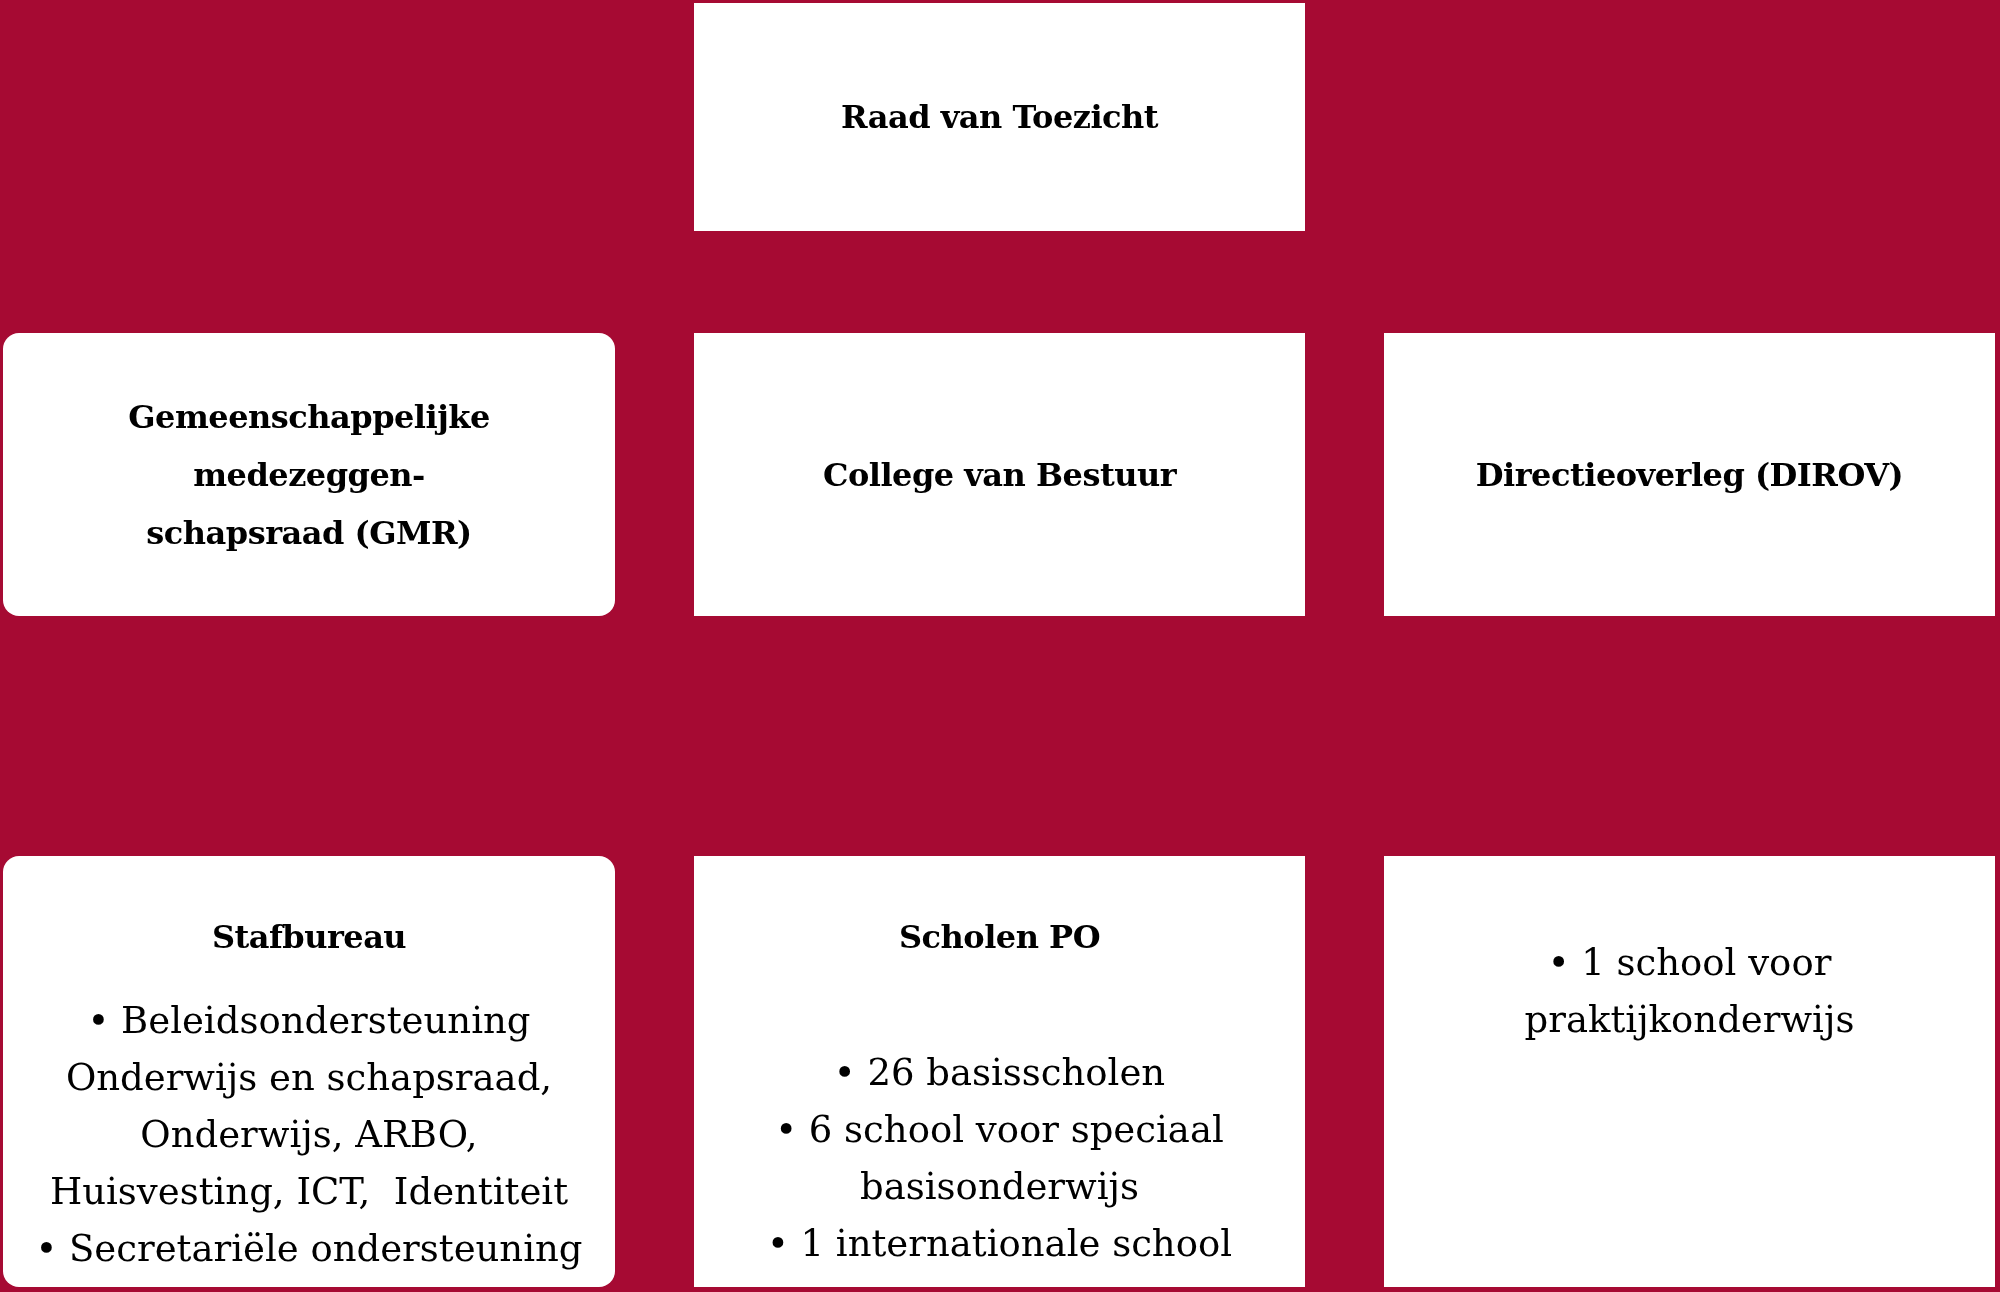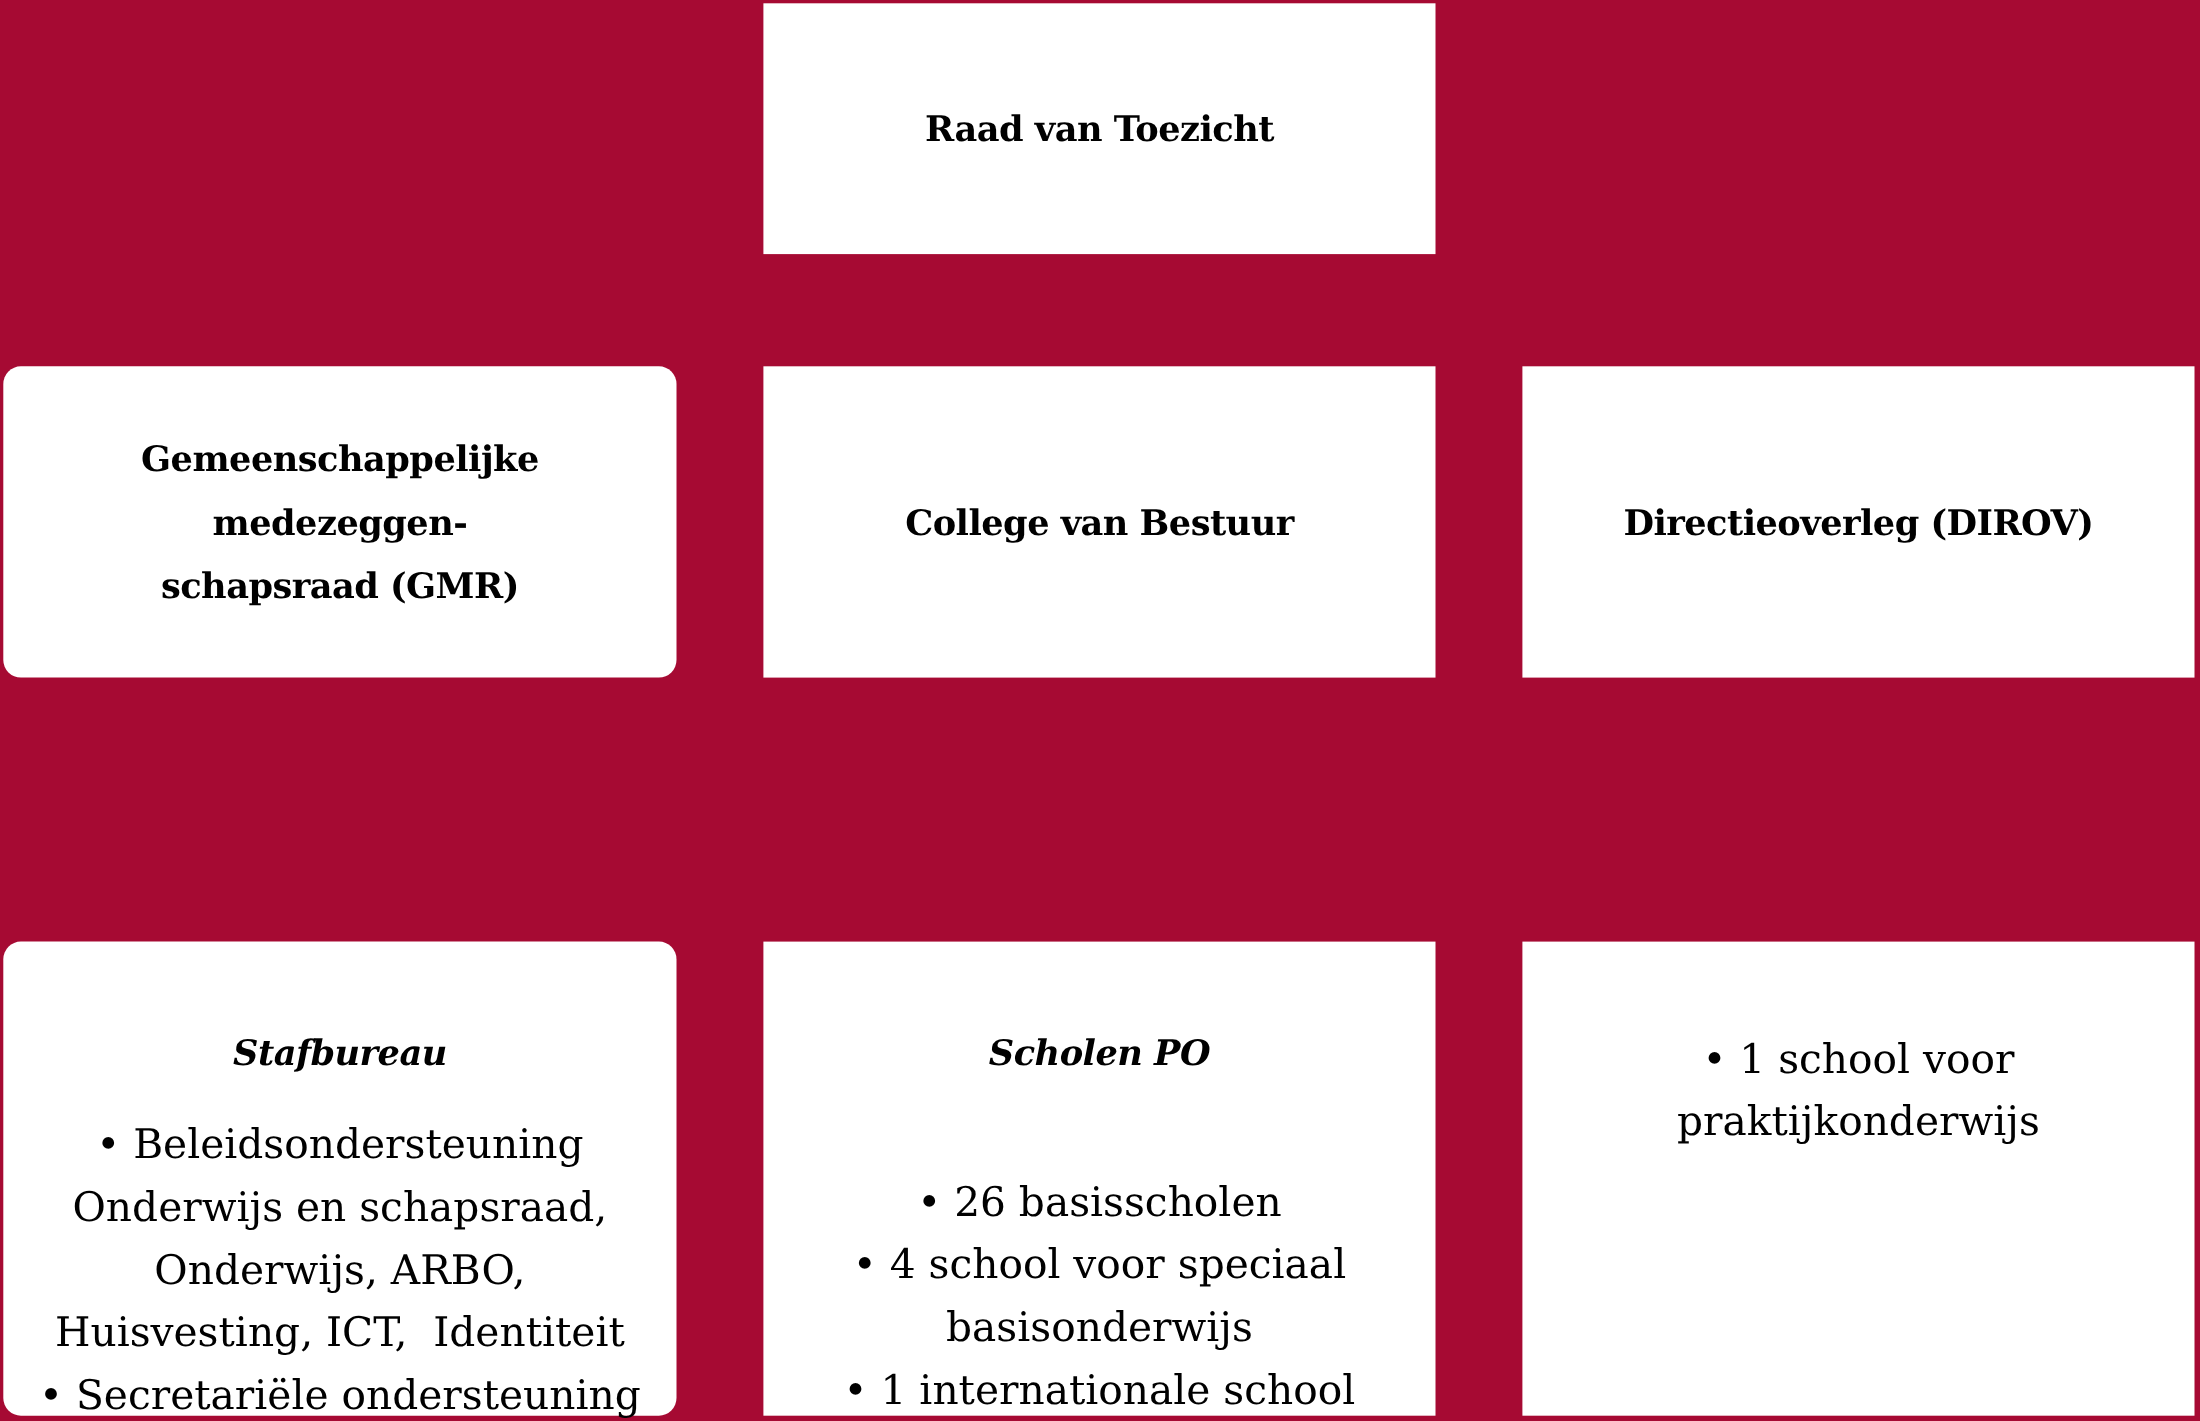--- a/index.html
+++ b/index.html
@@ -32,21 +32,21 @@
   .r2 { top: 333px; height: 283px; }
   .r3 { top: 856px; height: 431px; justify-content: flex-start; }
 
   .title {
     font-weight: bold;
     font-size: 32px;
     line-height: 58px;
     letter-spacing: -0.5px;
     white-space: nowrap;
   }
-  .r3 .title { margin-top: 72px; font-style: italic; }
+  .r3 .title { margin-top: 52px; }
 
   .list {
     font-size: 37px;
     line-height: 57px;
   }
   .list .item { white-space: nowrap; }
   .list-staf { margin-top: 26px; }
   .list-po   { margin-top: 78px; }
   .list-vo   { margin-top: 78px; }
 </style>
@@ -83,21 +83,21 @@
       <div class="item">Onderwijs, ARBO,</div>
       <div class="item">Huisvesting, ICT,&nbsp; Identiteit</div>
       <div class="item">• Secretariële ondersteuning</div>
     </div>
   </div>
 
   <div class="box r3 c2">
     <div class="title">Scholen PO</div>
     <div class="list list-po">
       <div class="item">• 26 basisscholen</div>
-      <div class="item">• 4 school voor speciaal</div>
+      <div class="item">• 6 school voor speciaal</div>
       <div class="item">basisonderwijs</div>
       <div class="item">• 1 internationale school</div>
     </div>
   </div>
 
   <div class="box r3 c3">
     <div class="list list-vo">
       <div class="item">• 1 school voor</div>
       <div class="item">praktijkonderwijs</div>
     </div>

